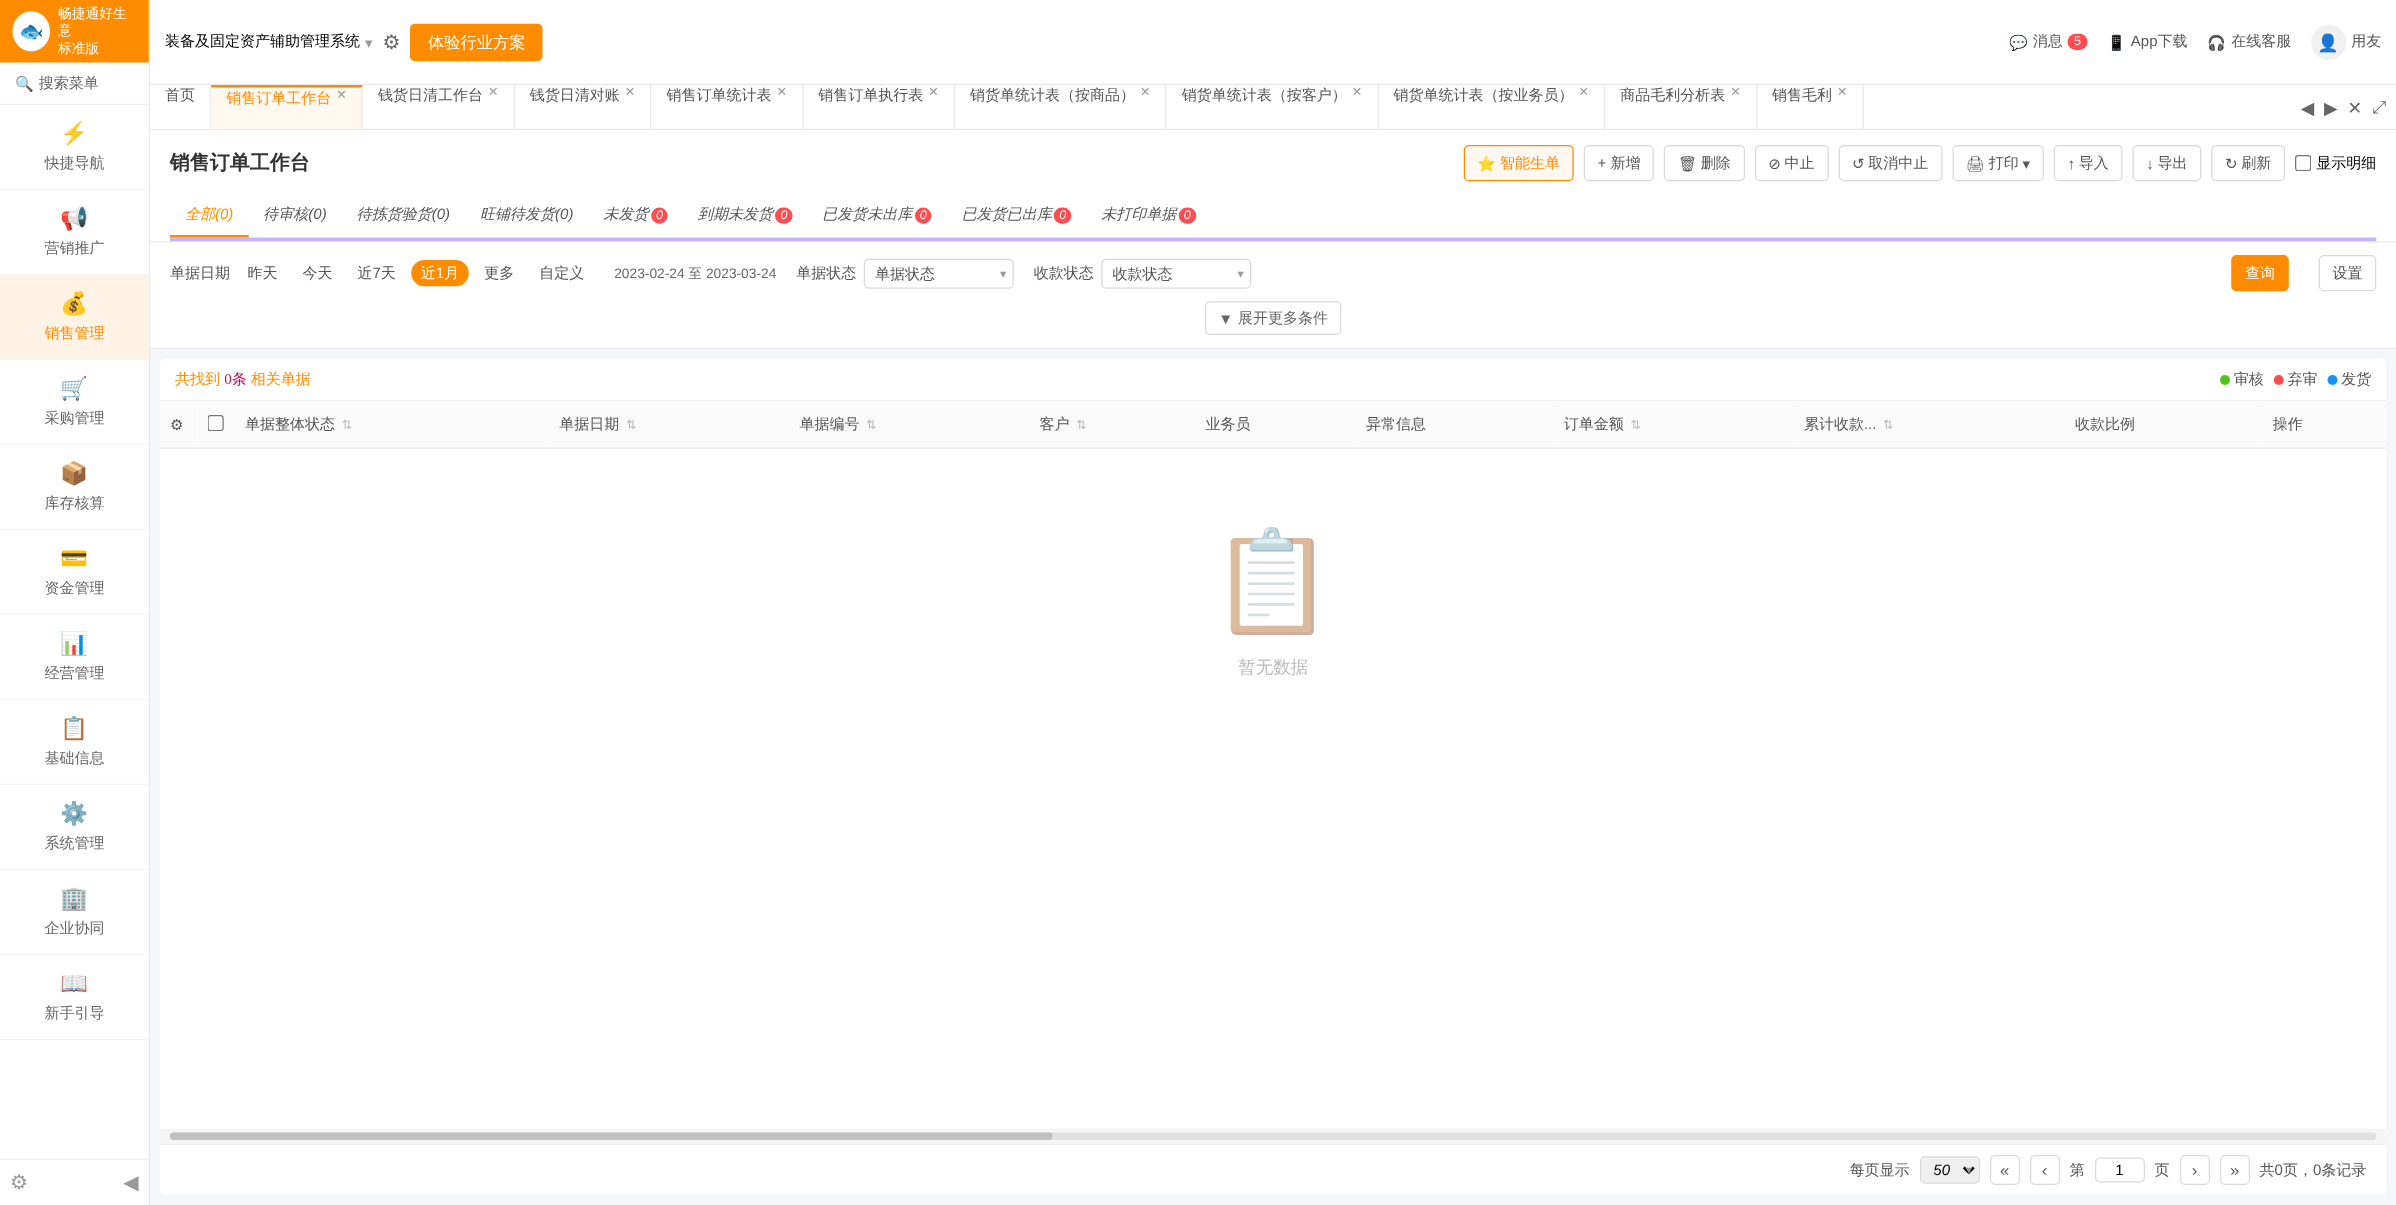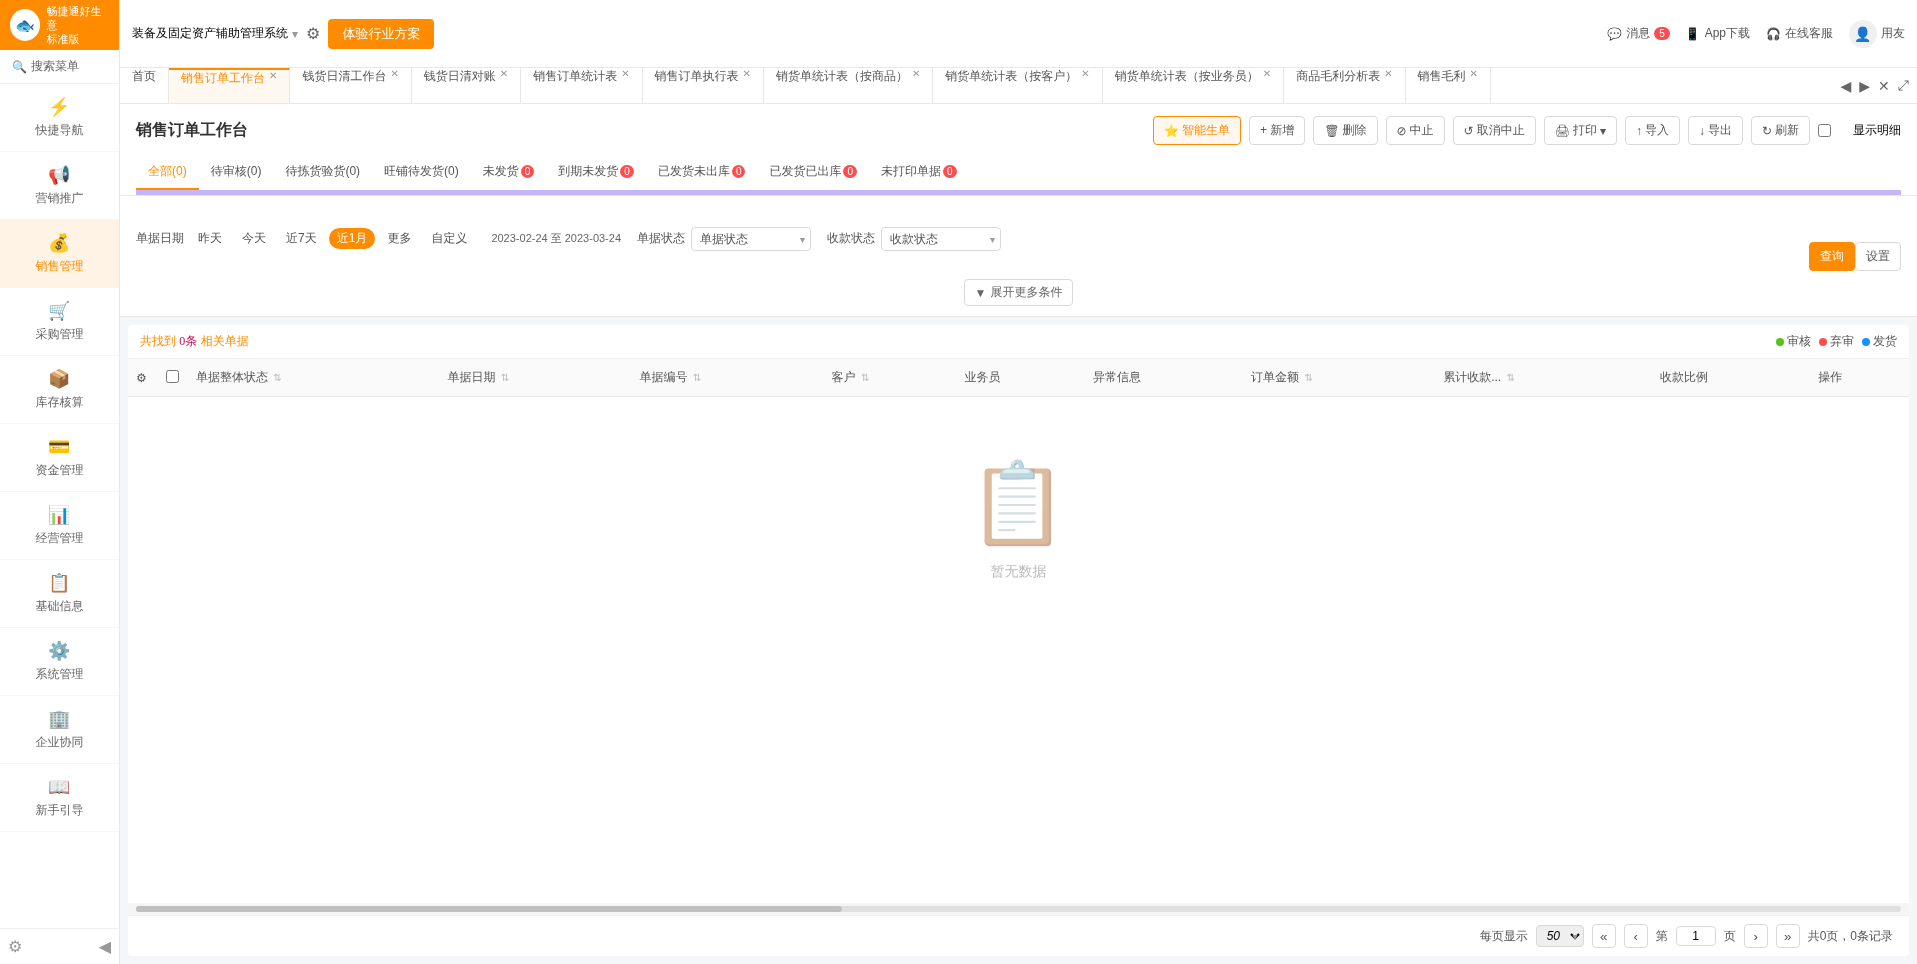--- a/index.html
+++ b/index.html
@@ -43,21 +43,21 @@
     
     .page-header { background: #fff; padding: 12px 16px 0; border-bottom: 1px solid #e8e8e8; }
     .page-title-row { display: flex; align-items: center; justify-content: space-between; margin-bottom: 10px; }
     .page-title { font-size: 16px; font-weight: bold; color: #333; }
     .page-actions { display: flex; align-items: center; gap: 8px; }
     .action-btn { display: flex; align-items: center; gap: 3px; padding: 5px 10px; border: 1px solid #d9d9d9; border-radius: 4px; background: #fff; cursor: pointer; color: #555; font-size: 12px; }
     .action-btn.primary { background: #ff8c00; color: #fff; border-color: #ff8c00; }
     .action-btn.smart { background: #fff7f0; color: #ff8c00; border-color: #ff8c00; }
 
     
-    .sub-tabs { display: flex; align-items: center; gap: 0; border-bottom: 5px solid #c4b5fd; background: #fff; margin-top: 4px; }
+    .sub-tabs { display: flex; align-items: center; gap: 0; border-bottom: 3px solid #c4b5fd; background: #fff; margin-top: 4px; font-style: italic; }
     .sub-tab { padding: 8px 12px; cursor: pointer; color: #555; font-size: 12px; border-bottom: 2px solid transparent; white-space: nowrap; }
     .sub-tab.active { color: #ff8c00; border-bottom-color: #ff8c00; }
     .sub-tab .count-badge { background: #ff4d4f; color: #fff; border-radius: 10px; font-size: 10px; padding: 1px 4px; margin-left: 2px; }
 
     
     .filter-area { background: #fff; padding: 10px 16px; border-bottom: 1px solid #e8e8e8; }
     .filter-row { display: flex; align-items: center; gap: 16px; flex-wrap: wrap; }
     .filter-item { display: flex; align-items: center; gap: 6px; font-size: 12px; color: #555; }
     .filter-label { color: #555; white-space: nowrap; }
     .date-range-pills { display: flex; align-items: flex-end; gap: 4px; }
@@ -291,21 +291,21 @@
             <span>导入</span>
           </button>
           <button class="action-btn">
             <span>↓</span>
             <span>导出</span>
           </button>
           <button class="action-btn">
             <span>↻</span>
             <span>刷新</span>
           </button>
-          <label style="display:flex;align-items:center;gap:22px;cursor:pointer;font-size:12px;justify-content:space-between;">
+          <label style="display:flex;align-items:center;gap:4px;cursor:pointer;font-size:12px;justify-content:space-between;">
             <input type="checkbox" style="">
             <span>显示明细</span>
           </label>
         </div>
       </div>
 
       <div class="sub-tabs">
         <div class="sub-tab active">
           <span>全部</span>(<span>0</span>)
         </div>
@@ -361,21 +361,21 @@
           </div>
         </div>
         <div class="filter-item">
           <span class="filter-label">收款状态</span>
           <div class="select-wrapper">
             <select class="filter-select">
               <option>收款状态</option>
             </select>
           </div>
         </div>
-        <div style="display:flex;gap:0;margin-left:auto;margin-top:36px;">
+        <div style="display:flex;gap:24px;margin-left:auto;">
           <button class="action-btn primary">查询</button>
           <button class="action-btn">设置</button>
         </div>
       </div>
       <div style="display:flex;justify-content:center;margin-top:8px;">
         <button class="expand-btn">
           <span>▼</span>
           <span>展开更多条件</span>
         </button>
       </div>

